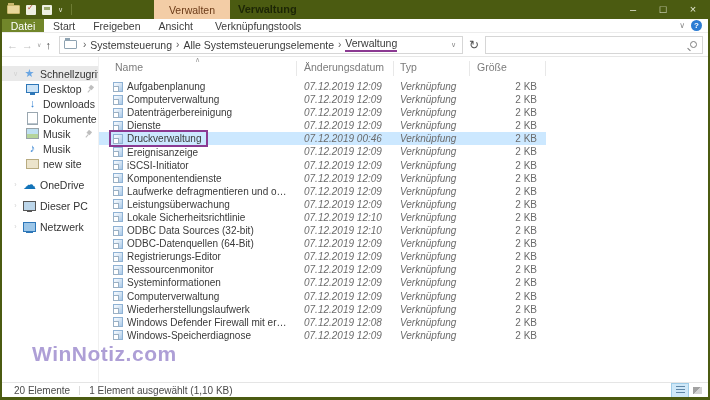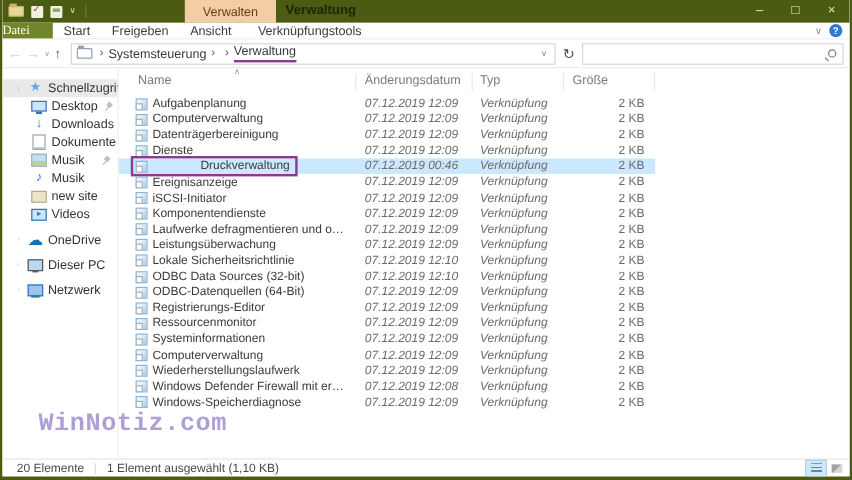--- a/index.html
+++ b/index.html
@@ -19,21 +19,21 @@
   .qat-btn.flag::after{ content:''; position:absolute; left:2px; top:2px; width:6px; height:3px; background:#9aa86a; }
   .qat-caret{ color:#dfe3cc; font-size:7px; line-height:19px; }
   .qat-sep{ width:1px; height:11px; background:#6d7c33; margin-left:2px; }
   .ctx-group{ position:absolute; left:152px; top:0; width:76px; height:19px; background:#f3cda6; color:#6b3a17; font-size:10.5px; display:flex; align-items:center; justify-content:center; }
   .win-title{ position:absolute; left:236px; top:0; height:19px; line-height:19px; color:#1d2606; font-size:11px; font-weight:bold; }
   .win-controls{ position:absolute; right:0; top:0; height:19px; display:flex; }
   .win-controls span{ width:30px; text-align:center; line-height:18px; color:#e4e8d4; font-size:11px; cursor:default; }
   
   .tabs{ position:absolute; left:0; top:19px; right:0; height:14px; background:#fff; display:flex; align-items:stretch; border-bottom:1px solid #ececec; }
   .tab{ font-size:10.5px; line-height:14px; padding:0 9px; color:#3d3d3d; }
-  .tab.file{ width:42px; padding:0; text-align:left; background:#71862a; color:#fff;font-family:Liberation Serif, serif; }
+  .tab.file{ width:42px; padding:0; text-align:center; background:#71862a; color:#fff; }
   .tab.ctx{ margin-left:4px; color:#3d3d3d; }
   .ribbon-right{ margin-left:auto; display:flex; align-items:center; gap:6px; padding-right:6px; }
   .rb-collapse{ color:#8a8a8a; font-size:8px; }
   .help-badge{ width:11px; height:11px; border-radius:50%; background:#2c7cd3; color:#fff; font-size:8px; font-weight:bold; text-align:center; line-height:11px; }
   
   .addr-row{ position:absolute; left:0; top:33px; right:0; height:24px; background:#fff; display:flex; align-items:center; padding:0 5px; border-bottom:1px solid #e7e7e7; }
   .nav-btns{ display:flex; align-items:center; gap:4px; width:52px; flex:none; font-size:11px; }
   .nav-back,.nav-fwd{ color:#c0c0c0; }
   .nav-drop{ color:#9a9a9a; font-size:6px; }
   .nav-up{ color:#4a4a4a; }
@@ -80,29 +80,29 @@
   
   .list{ position:relative; flex:1; }
   .lheader{ position:relative; height:23px; }
   .hcell{ position:absolute; top:4px; font-size:10.5px; color:#7b7b7b; }
   .hsort{ position:absolute; left:96px; top:-1px; font-size:7px; color:#9a9a9a; }
   .hsep{ position:absolute; top:4px; width:1px; height:15px; background:#e8e8e8; }
   .rows{ position:relative; }
   .row{ position:relative; height:13.1px; width:447px; }
   .row.selected{ background:#cce8ff; }
   .nmwrap{ position:absolute; left:12px; top:0; height:100%; display:flex; align-items:center; padding:0 5px 0 2px; max-width:186px; }
-  .row.selected .nmwrap{ outline:2px solid #8b3a92;gap:40px; }
+  .row.selected .nmwrap{ outline:2px solid #8b3a92; }
   .fico{ width:10px; height:10px; border:1px solid #8fb2d4; background:linear-gradient(135deg,#eef5fc 20%,#a9c9e8); position:relative; flex:none; }
   .fico::after{ content:''; position:absolute; left:-1px; bottom:-1px; width:4px; height:4px; background:#fff; border:1px solid #9ab0c4; }
   .fname{ margin-left:4px; font-size:10px; color:#3a3a3a; white-space:nowrap; overflow:hidden; text-overflow:ellipsis; max-width:168px; }
   .fdate,.ftype{ position:absolute; top:0; line-height:13.1px; font-size:10px; color:#6b6b6b; white-space:nowrap;font-style:italic; }
   .fdate{ left:205px; } .ftype{ left:301px; }
   .fsize{ position:absolute; top:0; left:366px; width:72px; line-height:13.1px; font-size:10px; color:#6b6b6b; text-align:right; }
   
-  .watermark{ position:absolute; left:30px; top:342px; font-size:21px; font-weight:bold; letter-spacing:.5px; color:#a08fd0; opacity:.85; pointer-events:none;font-family:Liberation Mono, monospace; }
+  .watermark{ position:absolute; left:30px; top:342px; font-size:21px; font-weight:bold; letter-spacing:.5px; color:#a08fd0; opacity:.85; pointer-events:none; }
   
   .statusbar{ position:absolute; left:0; right:0; bottom:0; height:15px; background:#fff; border-top:1px solid #e5e5e5; display:flex; align-items:center; font-size:10px; color:#4a4a4a; }
   .sb-count{ margin-left:12px; }
   .sb-div{ width:1px; height:9px; background:#dcdcdc; margin:0 9px; }
   .view-btns{ margin-left:auto; display:flex; gap:1px; padding-right:3px; }
   .vb{ width:16px; height:13px; display:flex; align-items:center; justify-content:center; }
   .vb1{ background:#cfe8f8; outline:1px solid #9fcde8; }
   .vb1 i{ width:9px; height:8px; background:repeating-linear-gradient(#5f87a8 0 1px, transparent 1px 3px); }
   .vb2 i{ width:9px; height:7px; background:linear-gradient(135deg,#8a8a8a 50%,#c9c9c9 50%); opacity:.8; }
 </style>
@@ -146,20 +146,21 @@
       <span class="nav-fwd">→</span>
       <span class="nav-drop">∨</span>
       <span class="nav-up">↑</span>
     </span>
     <div class="addr-field">
       <span class="addr-folder"></span>
       <span id="crumbs" style="display:flex;align-items:center;min-width:0;">
           <span class="crumb-sep">›</span>
           <span class="crumb">Systemsteuerung</span>
           <span class="crumb-sep">›</span>
+          <span class="crumb">Alle Systemsteuerungselemente</span>
           <span class="crumb-sep">›</span>
           <span class="crumb annot">Verwaltung</span>
         </span>
       <span class="addr-drop">∨</span>
     </div>
     <span class="refresh-btn">↻</span>
     <div class="search-box">
       <input value="" style="">
       <span class="mag"></span>
     </div>
@@ -191,24 +192,20 @@
           <span>Musik</span>
           <span class="pin"></span>
         </div>
         <div class="side-item child">
           <span class="sic music-icon">♪</span>
           <span>Musik</span>
         </div>
         <div class="side-item child">
           <span class="sic folder-icon"></span>
           <span>new site</span>
-        </div>
-        <div class="side-item child">
-          <span class="sic videos-icon"></span>
-          <span>Videos</span>
         </div>
         <div class="side-item group">
           <span class="chev">›</span>
           <span class="sic onedrive-cloud-icon">☁</span>
           <span>OneDrive</span>
         </div>
         <div class="side-item group">
           <span class="chev">›</span>
           <span class="sic this-pc-icon"></span>
           <span>Dieser PC</span>

